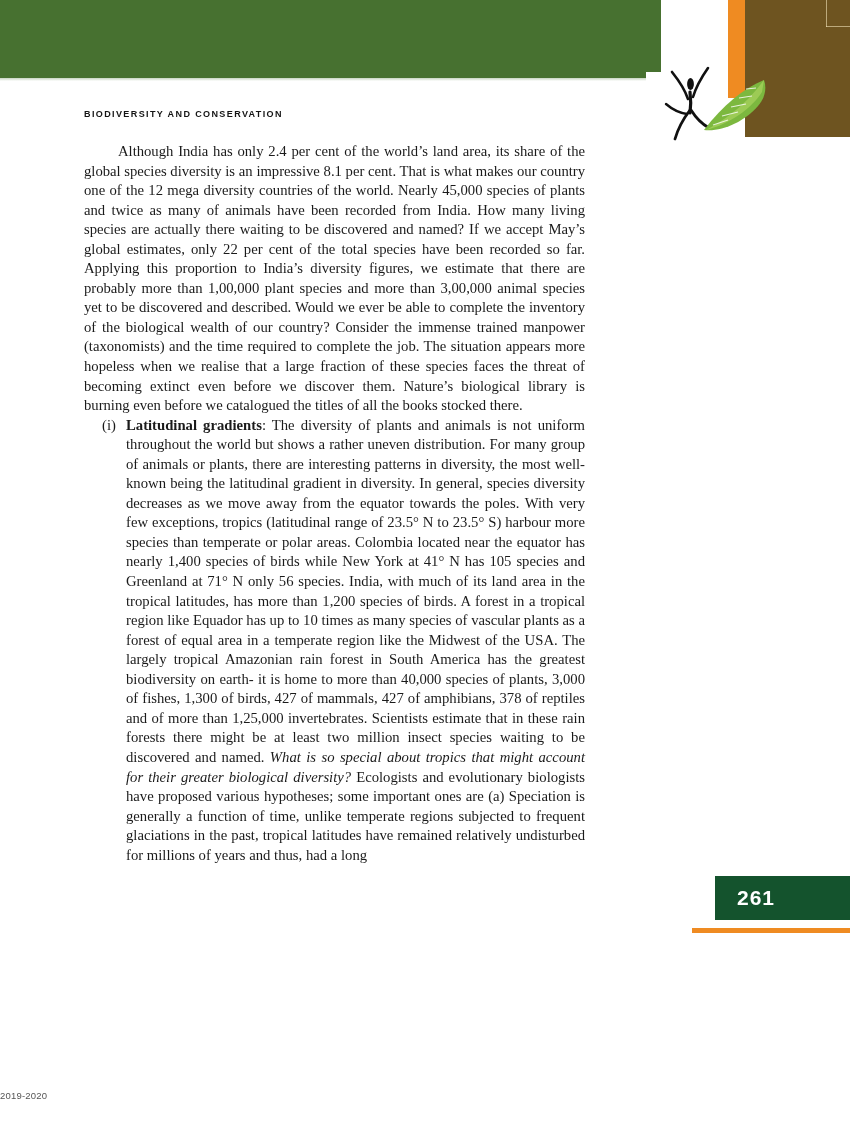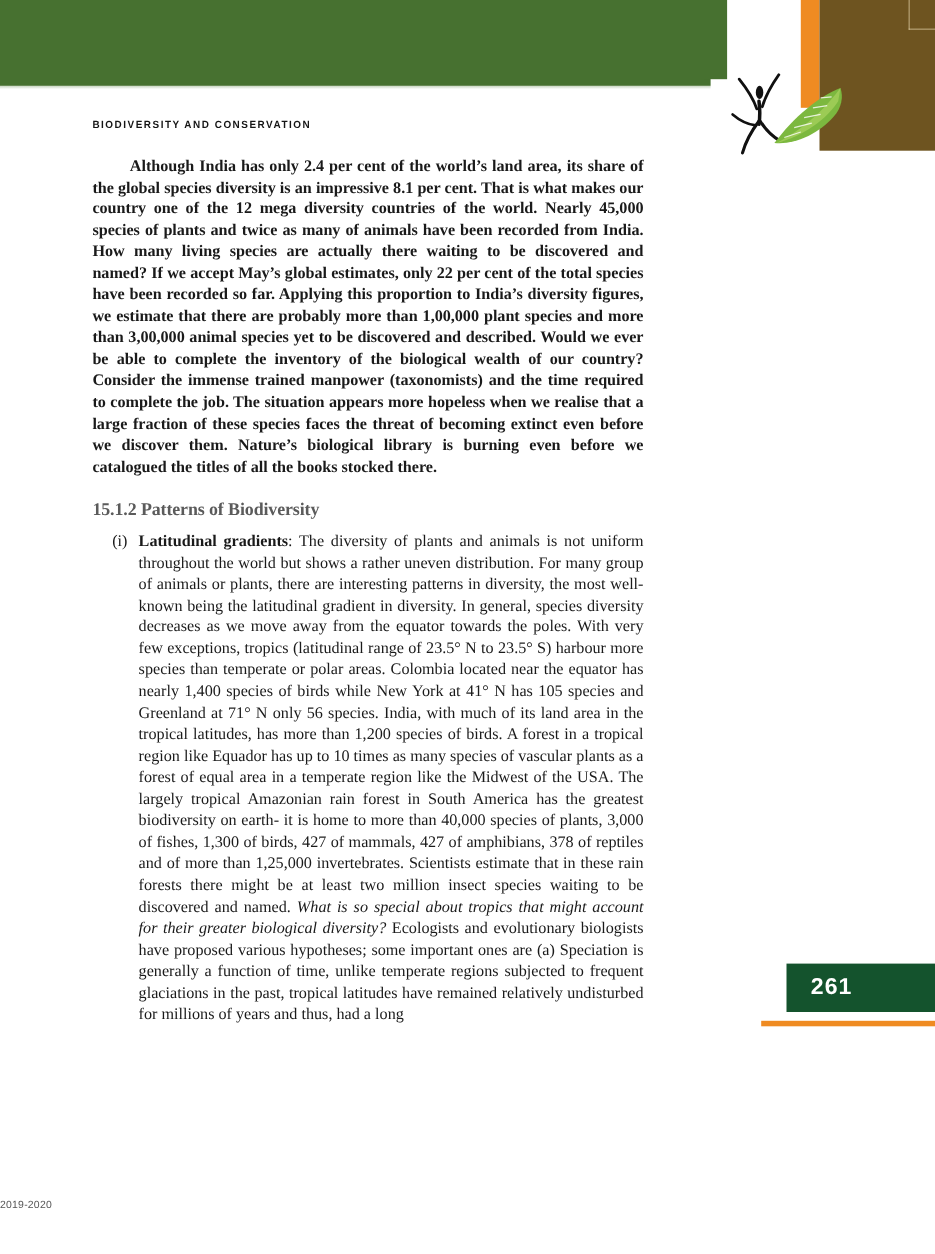--- a/index.html
+++ b/index.html
@@ -101,21 +101,21 @@
     width: 501px;
   }
   p.body-par {
     margin: 0;
     font-size: 14.7px;
     line-height: 19.55px;
     text-align: justify;
     text-justify: inter-word;
     letter-spacing: -0.02px;
   }
-  p.body-par.first { text-indent: 34px; font-weight: bold; }
+  p.body-par.first { text-indent: 34px; }
 
   h2#section-heading {
     margin: 18px 0 10px 0;
     font-size: 16.3px;
     font-weight: bold;
     color: #5b5b5b;
     letter-spacing: -0.1px;
     line-height: 20px;
   }
 
@@ -224,21 +224,20 @@
     </g>
   </svg>
 </div>
 
 <div id="running-head">BIODIVERSITY AND CONSERVATION</div>
 
 <div id="content">
 
   <p class="body-par first">Although India has only 2.4 per cent of the world’s land area, its share of the global species diversity is an impressive 8.1 per cent. That is what makes our country one of the 12 mega diversity countries of the world. Nearly 45,000 species of plants and twice as many of animals have been recorded from India.  How many living species are actually there waiting to be discovered and named?  If we accept May’s global estimates, only 22 per cent of the total species have been recorded so far. Applying this proportion to India’s diversity figures, we estimate that there are probably more than 1,00,000 plant species and more than 3,00,000 animal species yet to be discovered and described.  Would we ever be able to complete the inventory of the biological wealth of our country?  Consider the immense trained manpower (taxonomists) and the time required to complete the job. The situation appears more hopeless when we realise that a large fraction of these species faces the threat of becoming extinct even before we discover them.  Nature’s biological library is burning even before we catalogued the titles of all the books stocked there.</p>
 
-  <h2 id="section-heading">15.1.2 Patterns of Biodiversity</h2>
 
   <div class="list-item">
     <div class="list-marker">(i)</div>
     <div class="list-body">
       <span class="lead-term">Latitudinal gradients</span><span>: The diversity of plants and animals is not uniform throughout the world but shows a rather uneven distribution. For many group of animals or plants, there are interesting patterns in diversity, the most well- known being the latitudinal gradient in diversity. In general, species diversity decreases as we move away from the equator towards the poles. With very few exceptions, tropics (latitudinal range of 23.5° N to 23.5° S) harbour more species than temperate or polar areas. Colombia located near the equator has nearly 1,400 species of birds while New York at 41° N has 105 species and Greenland at 71° N only 56 species. India, with much of its land area in the tropical latitudes, has more than 1,200 species of birds.  A forest in a tropical region like Equador has up to 10 times as many species of vascular plants as a forest of equal area in a temperate region like the Midwest of the USA.  The largely tropical Amazonian rain forest in South America has the greatest biodiversity on earth- it is home to more than 40,000 species of plants, 3,000 of fishes, 1,300 of birds, 427 of mammals, 427 of amphibians, 378 of reptiles and of more than 1,25,000 invertebrates. Scientists estimate that in these rain forests there might be at least two million insect species waiting to be discovered and named.</span>
       <span class="question-italic">What is so special about tropics that might account for their greater biological diversity?</span><span> Ecologists and evolutionary biologists have proposed various hypotheses; some important ones are (a) Speciation is generally a function of time, unlike temperate regions subjected to frequent glaciations in the past, tropical latitudes have remained relatively undisturbed for millions of years and thus, had a long</span>
     </div>
   </div>
 
 </div>

